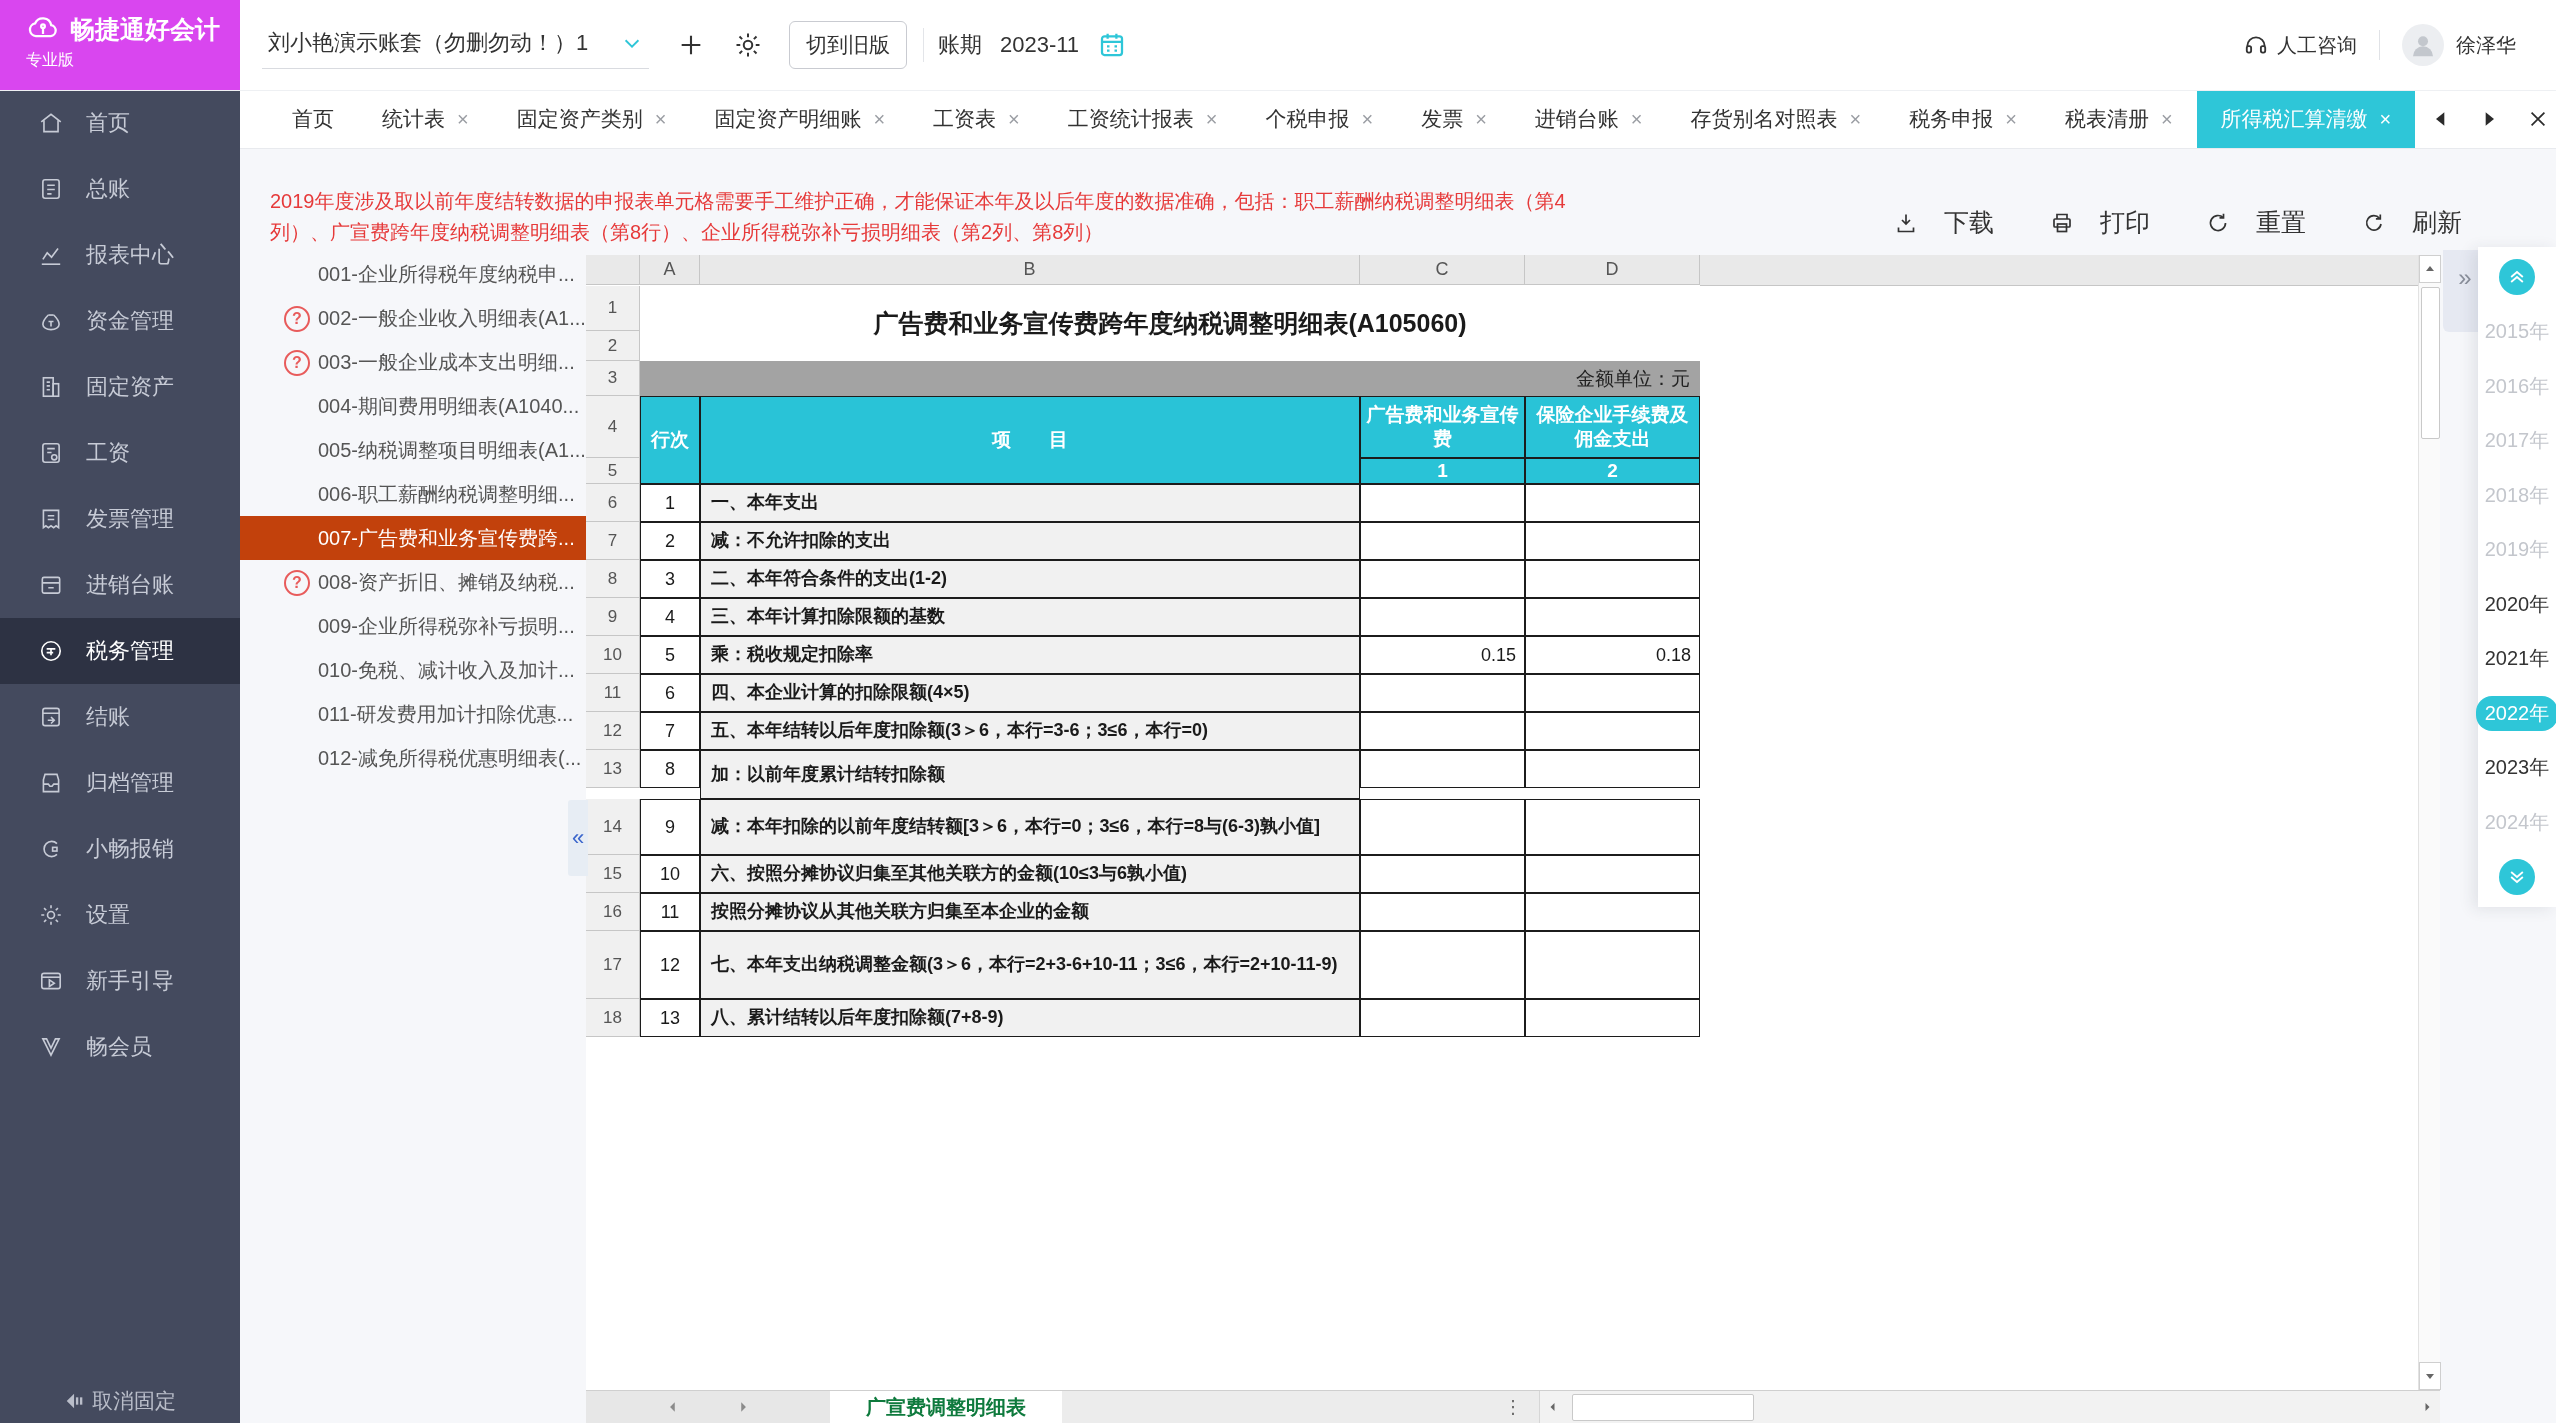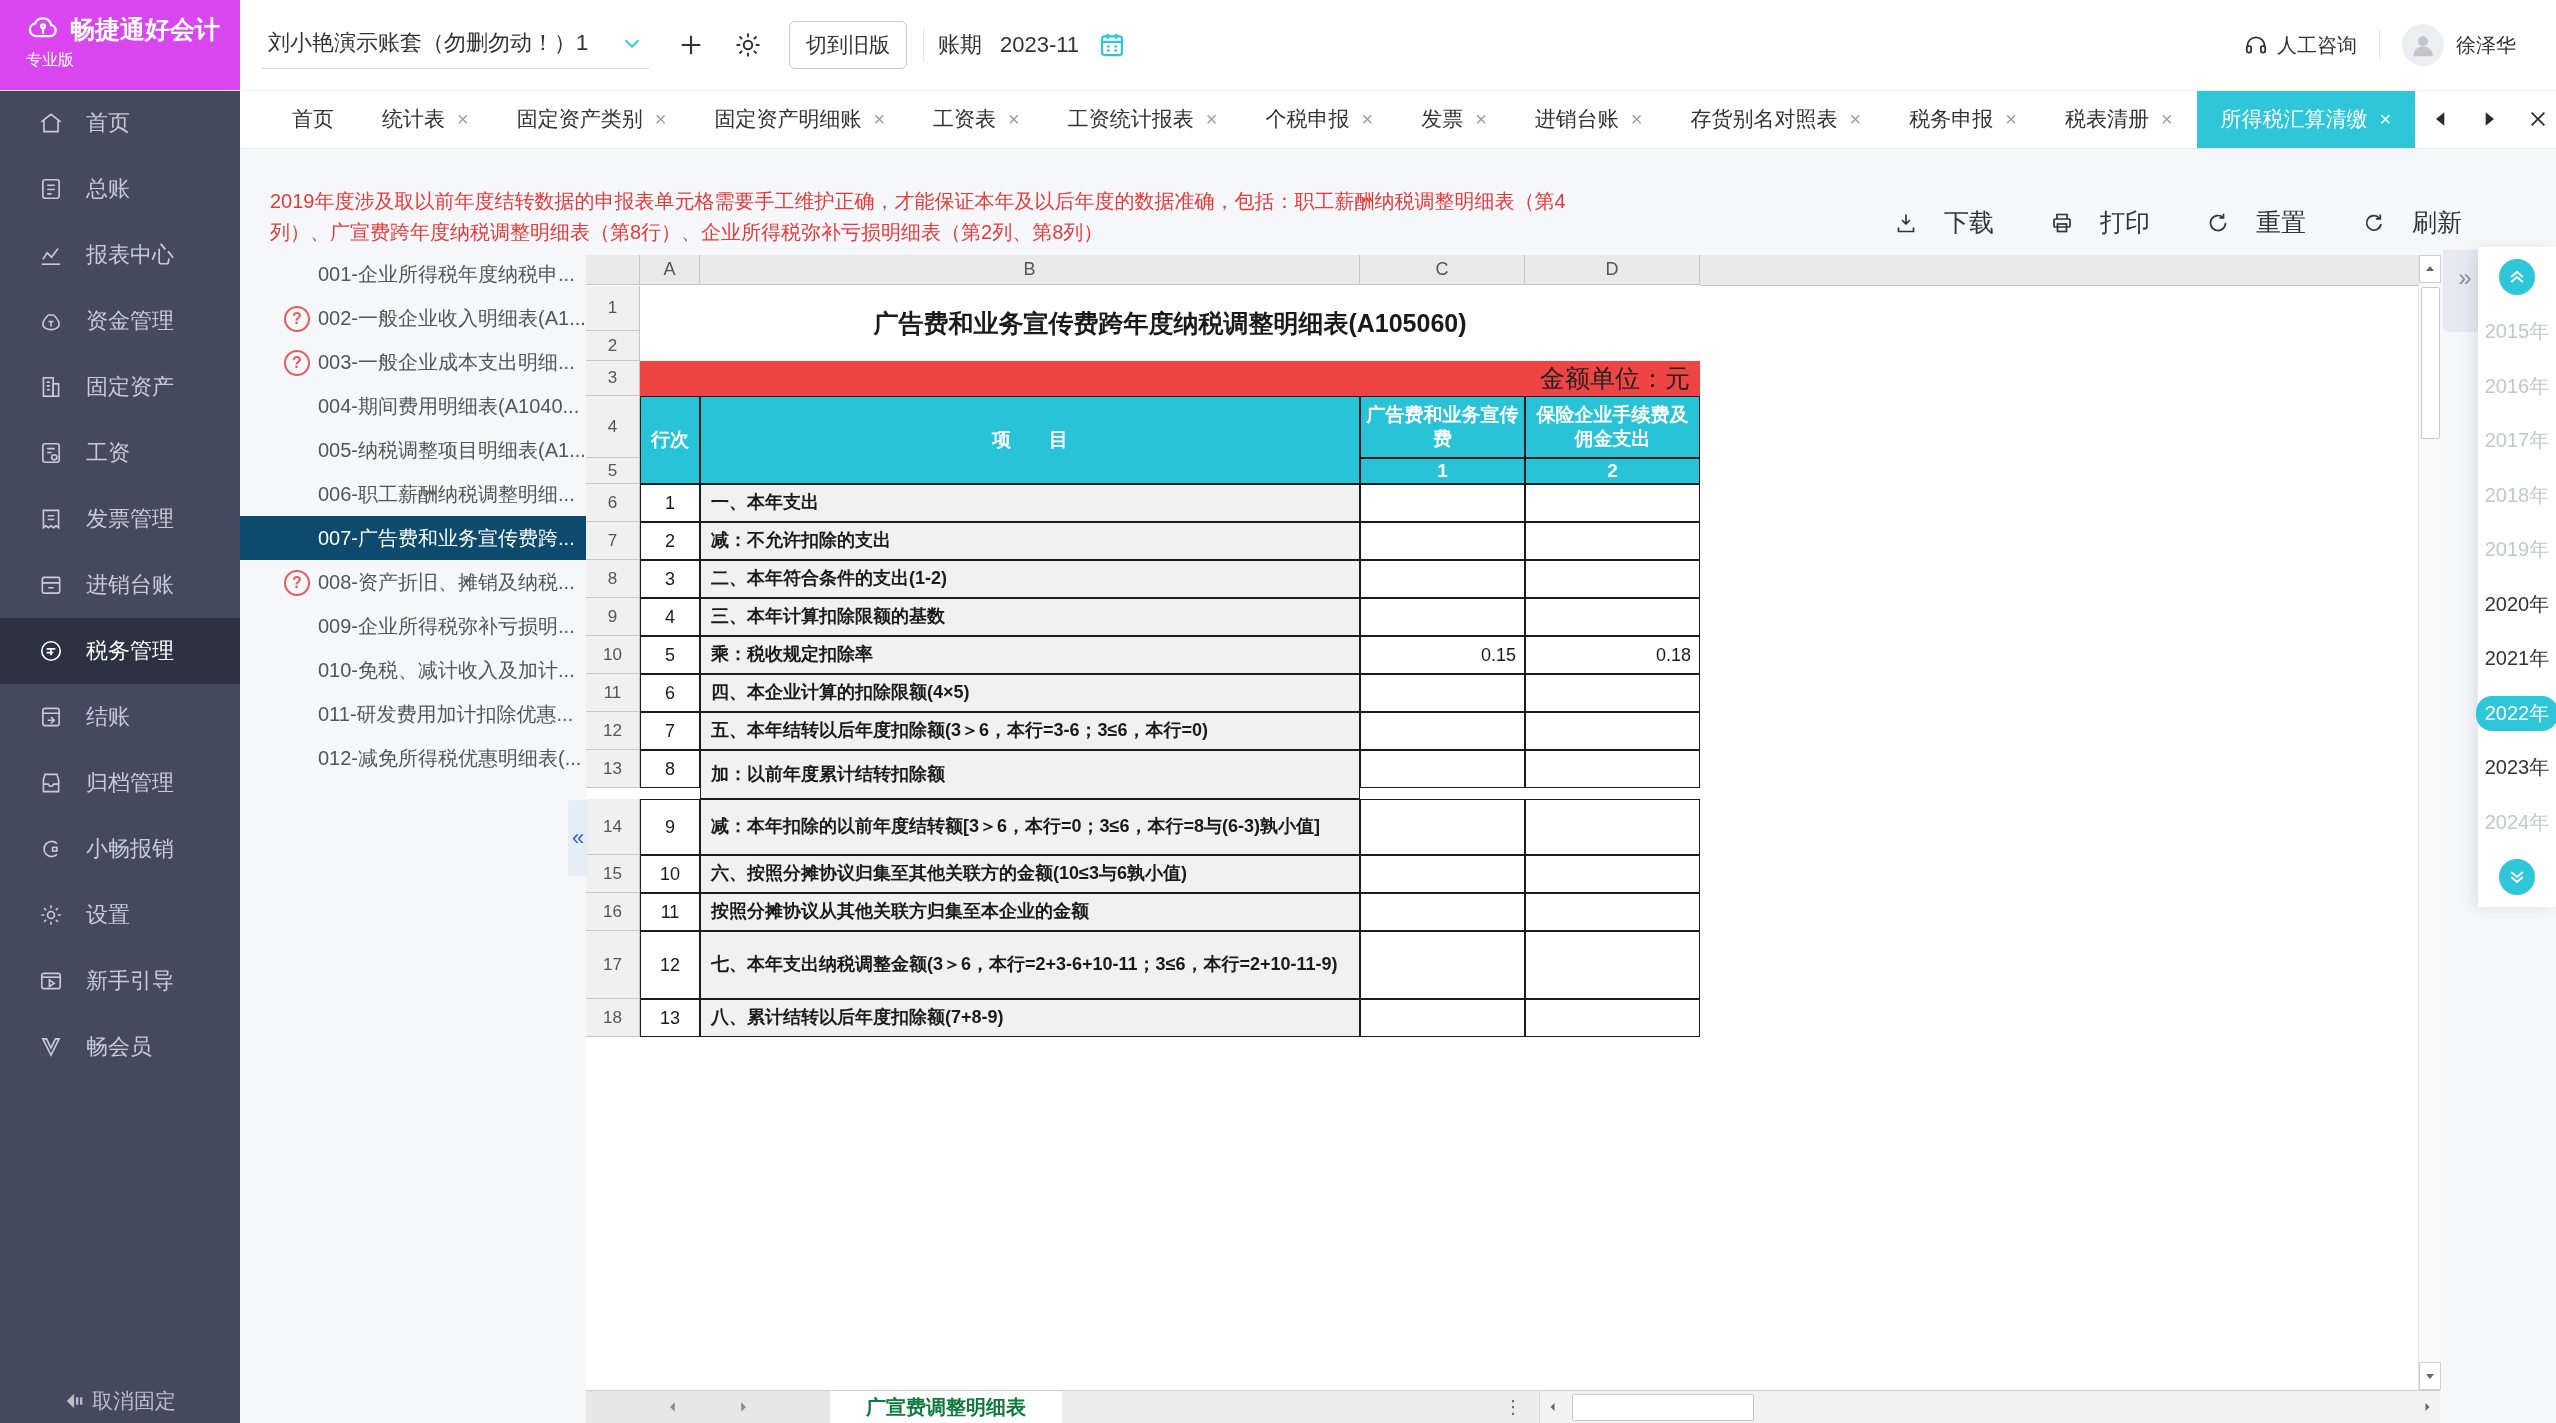--- a/index.html
+++ b/index.html
@@ -50,36 +50,36 @@
   .notice{position:absolute;left:270px;top:186px;width:1320px;font-size:20px;line-height:31px;color:#e63a3a;z-index:5;}
   .toolbar{position:absolute;right:94px;top:206px;display:flex;gap:56px;z-index:5;}
   .tool-btn{display:flex;align-items:center;gap:26px;font-size:25px;color:#333;background:none;border:none;
     font-family:inherit;cursor:pointer;padding:0;}
   
   .reports{position:absolute;left:240px;top:252px;width:346px;z-index:6;}
   .report-item{height:44px;display:flex;align-items:center;font-size:20px;color:#555;
     padding-left:78px;position:relative;cursor:pointer;white-space:nowrap;}
   .report-item .q{position:absolute;left:44px;top:10px;width:22px;height:22px;border:2px solid #e85b5b;
     border-radius:50%;color:#e85b5b;font-size:16px;font-weight:bold;display:flex;align-items:center;justify-content:center;}
-  .report-item.selected{background:#0c4a6e;color:#fff;}
+  .report-item.selected{background:#c2410c;color:#fff;}
   
   .sheet{position:absolute;left:586px;top:255px;width:1832px;height:1135px;background:#fff;z-index:4;}
   .shrow{display:flex;}
   .cellbase{box-sizing:border-box;display:flex;align-items:center;justify-content:center;}
   .corner{width:54px;height:30px;background:#e9e9e9;border-right:1px solid #c6c6c6;border-bottom:1px solid #c6c6c6;}
   .ch{height:30px;background:#e9e9e9;border-right:1px solid #c6c6c6;border-bottom:1px solid #c6c6c6;
     font-size:18px;color:#555;}
   .chfill{flex:1;height:30px;background:#e9e9e9;border-bottom:1px solid #c6c6c6;}
   .gut{width:54px;background:#f0f0f0;border-right:1px solid #c6c6c6;border-bottom:1px solid #c6c6c6;
     box-sizing:border-box;display:flex;align-items:center;justify-content:center;font-size:17px;color:#555;}
   .gutcol{display:flex;flex-direction:column;}
   .titlecell{box-sizing:border-box;display:flex;align-items:center;justify-content:center;
     font-size:25px;font-weight:bold;color:#1a1a1a;background:#fff;}
   .unitcell{box-sizing:border-box;display:flex;align-items:center;justify-content:flex-end;
-    padding-right:10px;font-size:25px;color:#222;background:#ef4444;}
+    padding-right:10px;font-size:19px;color:#222;background:#a3a3a3;}
   .hcell{background:#29c3d7;color:#fff;font-weight:bold;font-size:19px;border:1px solid #1c1c1c;
     box-sizing:border-box;display:flex;align-items:center;justify-content:center;text-align:center;line-height:1.25;}
   .hcol{display:flex;flex-direction:column;}
   .dcell{border:1px solid #1c1c1c;box-sizing:border-box;display:flex;align-items:center;font-size:18px;color:#1a1a1a;}
   .dcell.num{justify-content:center;background:#fff;}
   .dcell.item{background:#f1f1f1;font-weight:bold;padding:12px 10px;line-height:1.3;}
   .dcell.val{justify-content:flex-end;padding-right:8px;background:#fff;}
   .whitefill{flex:1;background:#fff;}
   
   .handle-left{position:absolute;left:568px;top:800px;width:20px;height:76px;background:#e7edf4;

